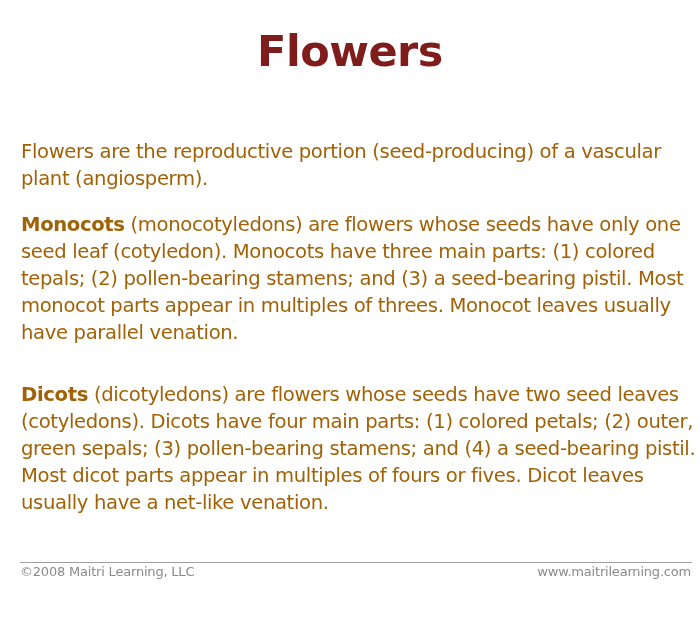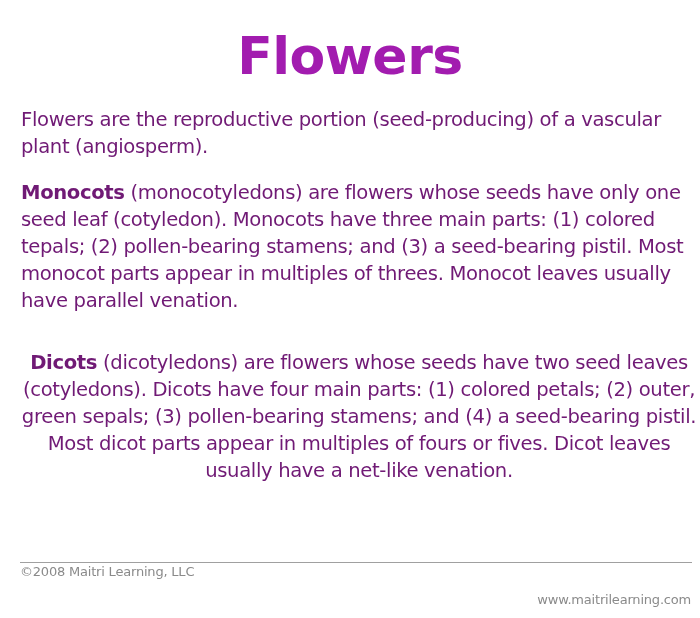--- a/index.html
+++ b/index.html
@@ -2,42 +2,42 @@
 <html><head>
   <meta charset="utf-8">
   <style>
     html, body { margin: 0; padding: 0; background: #ffffff; }
     body {
       width: 700px; height: 618px; position: relative; overflow: hidden;
       font-family: "DejaVu Sans", sans-serif; color: #231f20;
     }
     .title {
       position: absolute; left: 0; top: 26px; width: 700px;
-      text-align: center; font-size: 52px; font-weight: bold; letter-spacing: -0.5px;
-      font-family: "DejaVu Sans", sans-serif; color: #a21caf;
+      text-align: center; font-size: 43px; font-weight: bold; letter-spacing: -0.5px;
+      font-family: "DejaVu Sans", sans-serif; color: #7f1d1d;
     }
     .para {
       position: absolute; left: 21px; width: 676px;
       font-size: 19.6px; line-height: 27px; letter-spacing: -0.35px;
-      font-family: "DejaVu Sans", sans-serif; font-weight: normal; color: #701a75;
+      font-family: "DejaVu Sans", sans-serif; font-weight: normal; color: #a16207; margin-top: 32px;
     }
     .para b { font-weight: bold; }
     #p-intro { top: 106px; }
     #p-mono { top: 179px; }
-    #p-dicot { top: 349px; text-align: center; }
+    #p-dicot { top: 349px; }
     .footer-line {
       position: absolute; left: 20px; top: 562px; width: 672px; height: 1px;
       background: #a0a0a0;
     }
     .footer-left, .footer-right {
       position: absolute; top: 564px; font-size: 13px; color: #8a8a8a;
       font-family: "DejaVu Sans", sans-serif; letter-spacing: -0.2px;
     }
     .footer-left { left: 20px; }
-    .footer-right { right: 9px; margin-top: 28px; }
+    .footer-right { right: 9px; }
   </style>
 </head>
 <body>
 
 <div class="title">Flowers</div>
 
 <div class="para" id="p-intro">
   <span>Flowers are the reproductive portion (seed-producing) of a vascular plant (angiosperm).</span>
 </div>
 

